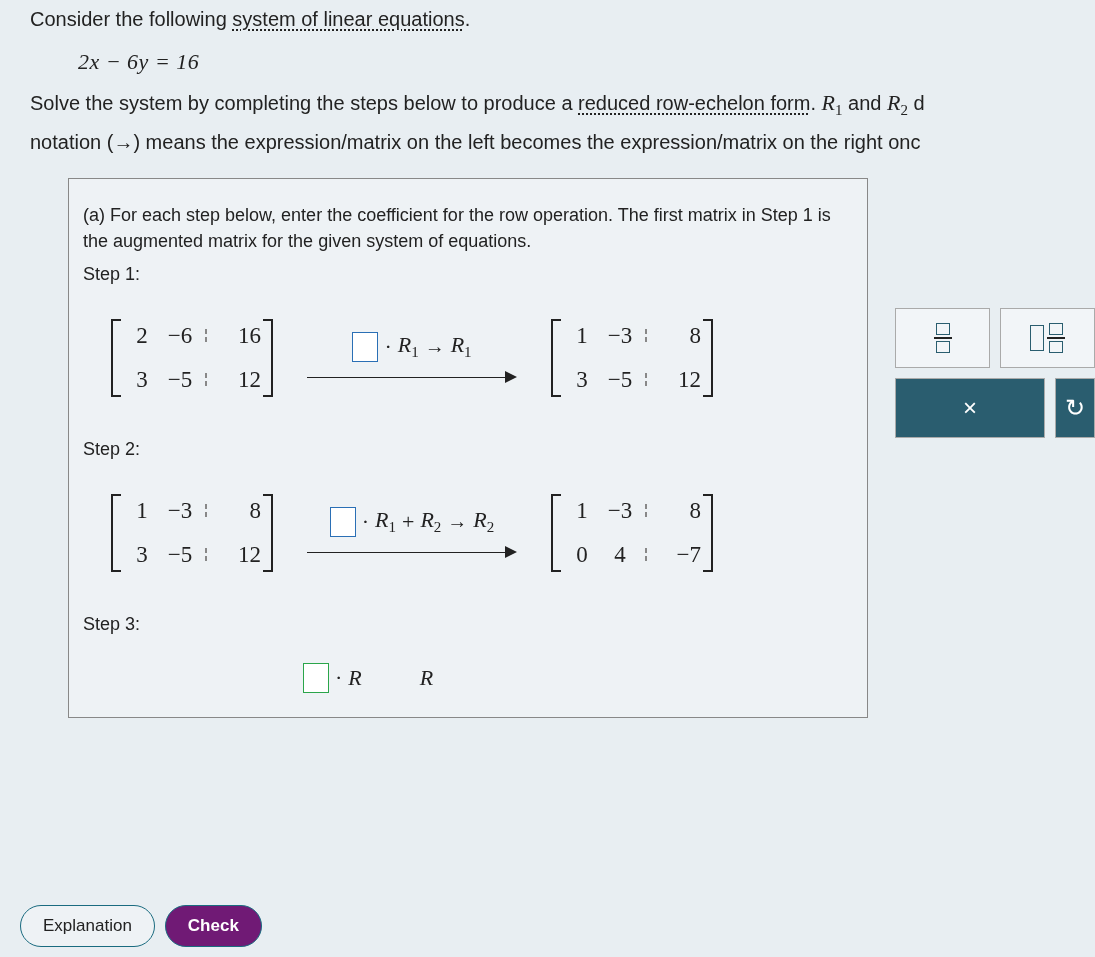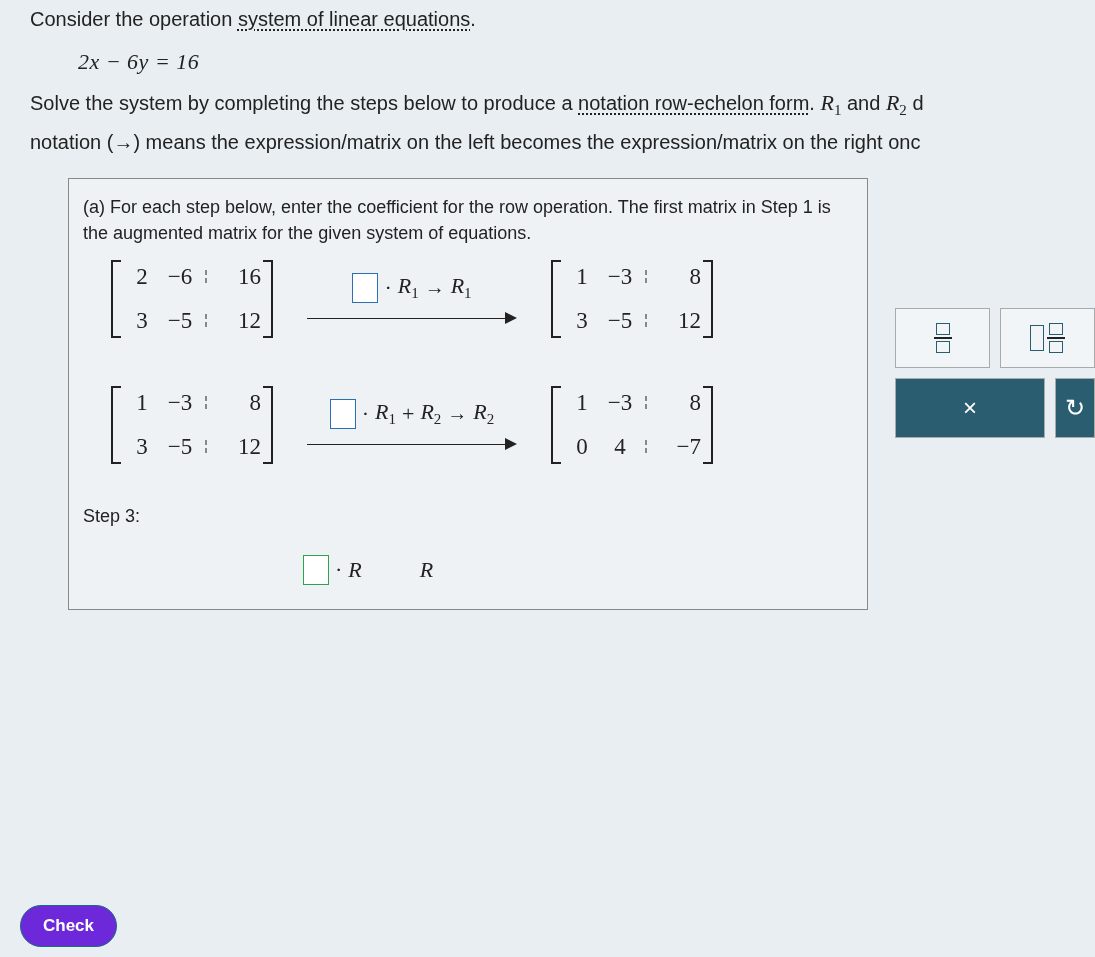--- a/index.html
+++ b/index.html
@@ -18,21 +18,21 @@
 .equations { margin: 0 0 8px 48px; font-family: 'Times New Roman', serif; font-size: 22px; font-style: italic; letter-spacing: 0.5px; }
 .eq-line { margin-bottom: 2px; }
 .paragraph { font-size: 20px; line-height: 1.8; margin-bottom: 18px; }
 .math-var { font-family: 'Times New Roman', serif; font-style: italic; font-size: 22px; }
 .subscript { font-size: 15px; vertical-align: sub; font-style: normal; }
 .part-box {
   border: 1px solid #888;
   background: #eef2f5;
   width: 800px;
   margin-left: 38px;
-  padding: 16px 14px 24px 14px;
+  padding: 24px 14px 24px 14px;
 }
 .part-header { font-size: 18px; line-height: 1.4; margin-bottom: 8px; }
 .step-label { font-size: 18px; margin: 10px 0 28px 0; }
 .step-row { display: flex; align-items: center; gap: 24px; margin-bottom: 36px; margin-left: 28px; }
 .matrix {
   font-family: 'Times New Roman', serif;
   font-size: 23px;
   display: inline-flex;
   align-items: center;
   position: relative;
@@ -86,43 +86,44 @@
 .frac-icon .fbar { width: 18px; height: 2px; background: #222; margin: 2px 0; }
 .frac-with-box { display: inline-flex; align-items: center; gap: 3px; }
 .bottom-bar {
   position: absolute; bottom: 10px; left: 20px;
   display: flex; gap: 10px; align-items: center;
 }
 .pill-btn {
   padding: 10px 22px; border-radius: 24px; font-size: 17px; font-weight: 500;
   border: 1.5px solid #1a6b80; background: #eef2f5; color: #222;
 }
-.pill-btn.primary { background: #6d28d9; color: #fff; border-color: #1a6b80; font-weight: 700; text-align: center; }
+.pill-btn.primary { background: #701a75; color: #fff; border-color: #1a6b80; font-weight: 700; text-align: center; }
 .rsub { font-family: 'Times New Roman', serif; font-style: italic; }
 </style>
 </head>
 <body>
 
 <div class="content">
   <p class="intro-text">
-    <span>Consider the operation </span><span class="underline">system of linear equations</span><span>.</span>
+    <span>Consider the following </span><span class="underline">system of linear equations</span><span>.</span>
   </p>
 
   <div class="equations">
     <div class="eq-line">2x − 6y = 16</div>
   </div>
 
   <p class="paragraph">
-    <span>Solve the system by completing the steps below to produce a </span><span class="underline">notation row-echelon form</span><span>. </span><span class="math-var"><span>R</span><span class="subscript">1</span></span><span> and </span><span class="math-var"><span>R</span><span class="subscript">2</span></span><span> d</span><br>
+    <span>Solve the system by completing the steps below to produce a </span><span class="underline">reduced row-echelon form</span><span>. </span><span class="math-var"><span>R</span><span class="subscript">1</span></span><span> and </span><span class="math-var"><span>R</span><span class="subscript">2</span></span><span> d</span><br>
     <span>notation (</span><span>→</span><span>) means the expression/matrix on the left becomes the expression/matrix on the right onc</span>
   </p>
 
   <div class="part-box">
     <p class="part-header">(a) For each step below, enter the coefficient for the row operation. The first matrix in Step 1 is the augmented matrix for the given system of equations.</p>
 
+    <p class="step-label">Step 1:</p>
     <div class="step-row">
       <div class="matrix">
         <div class="bracket-l"></div>
         <div class="matrix-body">
           <div class="matrix-row">
             <span class="mcell">2</span>
             <span class="mcell">−6</span>
             <span class="aug-sep"></span>
             <span class="mcell wide">16</span>
           </div>
@@ -160,20 +161,21 @@
             <span class="mcell">3</span>
             <span class="mcell">−5</span>
             <span class="aug-sep"></span>
             <span class="mcell wide">12</span>
           </div>
         </div>
         <div class="bracket-r"></div>
       </div>
     </div>
 
+    <p class="step-label">Step 2:</p>
     <div class="step-row">
       <div class="matrix">
         <div class="bracket-l"></div>
         <div class="matrix-body">
           <div class="matrix-row">
             <span class="mcell">1</span>
             <span class="mcell">−3</span>
             <span class="aug-sep"></span>
             <span class="mcell wide">8</span>
           </div>
@@ -258,14 +260,15 @@
     <div class="tool-btn dark">
       <span>×</span>
     </div>
     <div class="tool-btn dark" style="width:40px;flex:0 0 40px;">
       <span>↻</span>
     </div>
   </div>
 </div>
 
 <div class="bottom-bar">
+  <button class="pill-btn">Explanation</button>
   <button class="pill-btn primary">Check</button>
 </div>
 
 </body></html>

